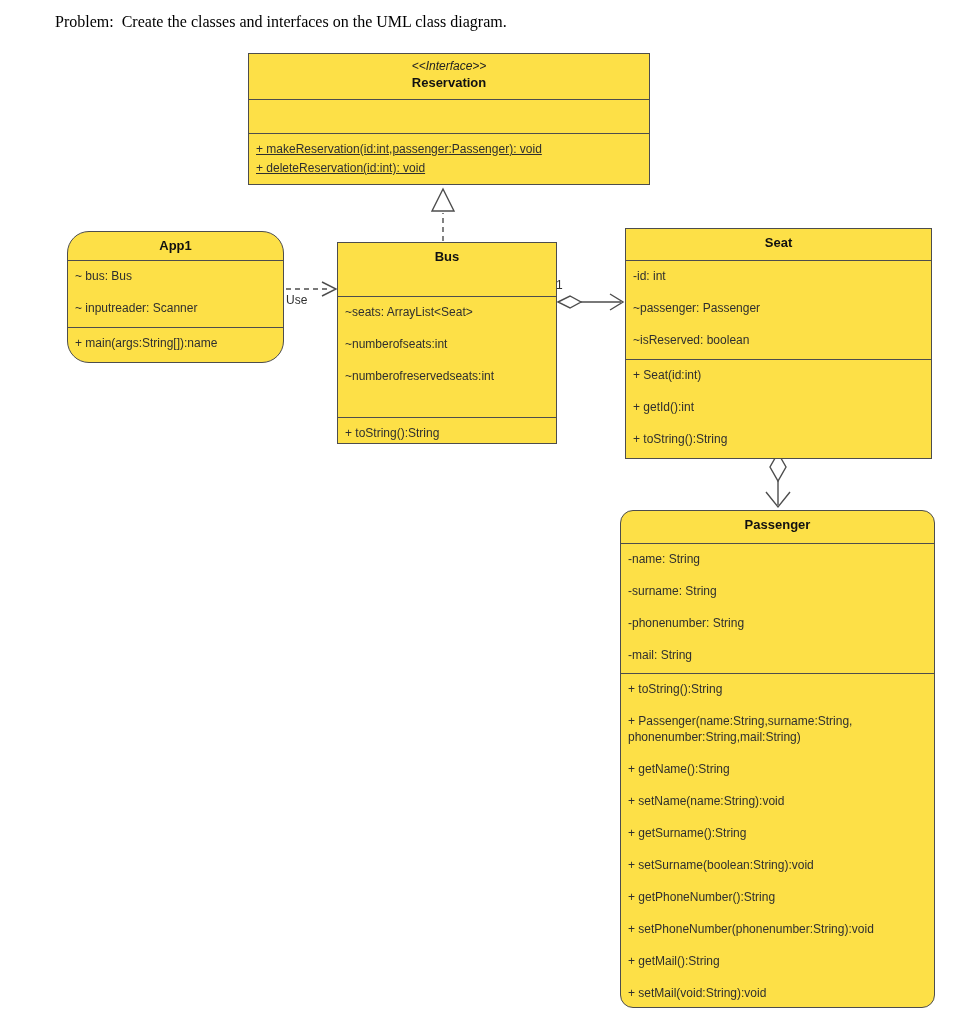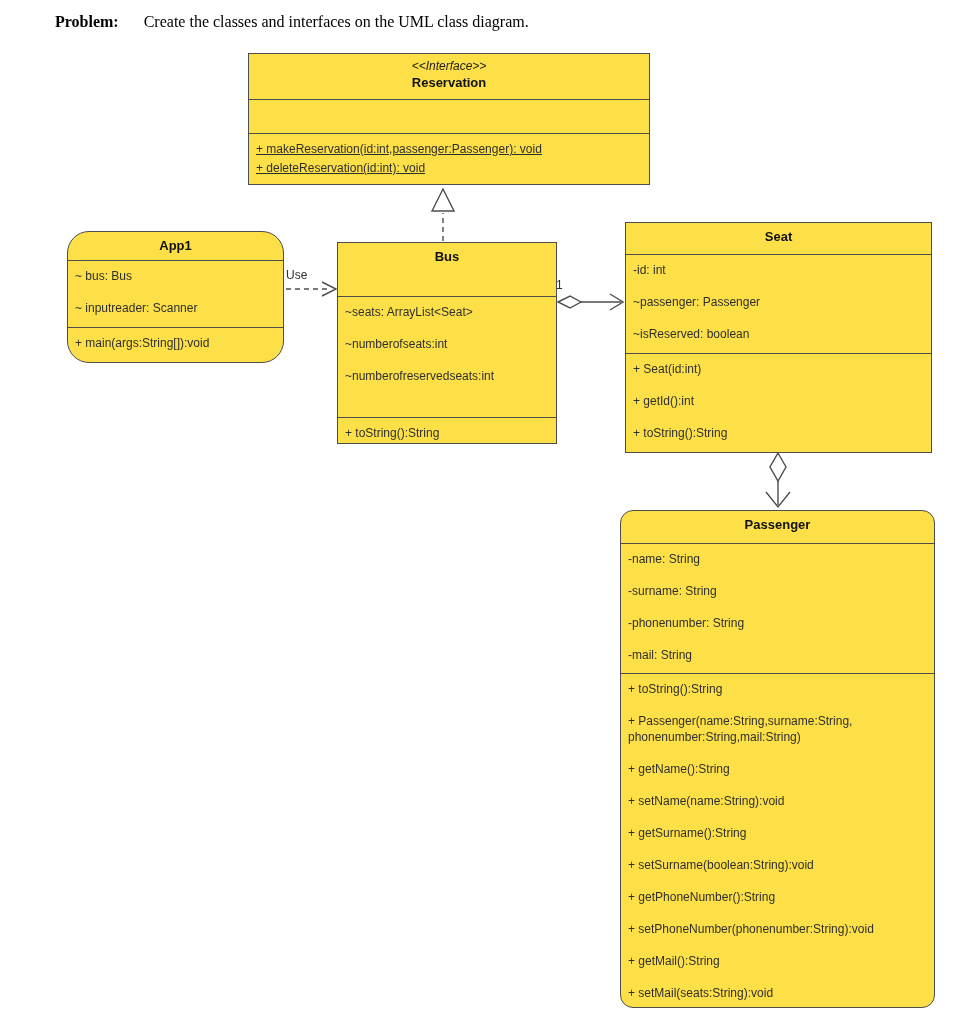--- a/index.html
+++ b/index.html
@@ -14,21 +14,21 @@
     background:#ffffff;
     font-family:"Liberation Sans", sans-serif;
     color:var(--text);
     overflow:hidden;
   }
   .problem{
     position:absolute;left:55px;top:13px;
     font-family:"Liberation Serif", serif;
     font-size:16px;color:#000;
   }
-  .problem-label{font-weight:bold;margin-right:25px;}
+  .problem-label{font-weight:normal;margin-right:8px;}
   .connectors{position:absolute;left:0;top:0;pointer-events:none;}
   .connectors line,.connectors path,.connectors polygon{
     stroke:var(--border);stroke-width:1.4;
   }
   .dashed{stroke-dasharray:5 4;}
   .hollow{fill:#ffffff;}
   .open-arrow{fill:none;}
   .solid-line{fill:none;}
   .uml-class{
     position:absolute;
@@ -97,21 +97,21 @@
       <path class="open-arrow" d="M610,294 L623,302 L610,310"></path>
     </g>
 
     <g>
       <polygon class="hollow" points="778,453 786,467 778,481 770,467"></polygon>
       <line class="solid-line" x1="778" y1="481" x2="778" y2="505"></line>
       <path class="open-arrow" d="M766,492 L778,507 L790,492"></path>
     </g>
   </svg>
 
-  <div class="edge-label" style="left:284px;top:268px;">Use</div>
+  <div class="edge-label" style="left:284px;top:293px;">Use</div>
   <div class="mult-label" style="left:556px;top:279px;">1</div>
   <div class="mult-label" style="left:783px;top:429px;">1</div>
 
   <div class="uml-class" style="left:248px;top:53px;width:402px;height:132px;">
     <div class="uml-header" style="height:46px;">
       <div class="stereotype">&lt;&lt;Interface&gt;&gt;</div>
       <div class="class-name">Reservation</div>
     </div>
     <div class="sec tight" style="height:34px;"></div>
     <div class="sec tight" style="height:52px;">
@@ -122,40 +122,40 @@
 
   <div class="uml-class" style="left:67px;top:231px;width:217px;height:132px;border-radius:22px;">
     <div class="uml-header" style="height:28px;">
       <div class="class-name">App1</div>
     </div>
     <div class="sec" style="height:69px;">
         <div class="member">~ bus: Bus</div>
         <div class="member">~ inputreader: Scanner</div>
       </div>
     <div class="sec" style="height:35px;">
-        <div class="member">+ main(args:String[]):void</div>
+        <div class="member">+ main(args:String[]):name</div>
       </div>
   </div>
 
   <div class="uml-class" style="left:337px;top:242px;width:220px;height:202px;gap:32px;">
     <div class="uml-header" style="height:30px;">
       <div class="class-name">Bus</div>
     </div>
     <div class="sec" style="height:135px;">
         <div class="member">~seats: ArrayList&lt;Seat&gt;</div>
         <div class="member">~numberofseats:int</div>
         <div class="member">~numberofreservedseats:int</div>
         <div class="member">~numberofunreservedseats:int</div>
       </div>
     <div class="sec" style="height:37px;">
         <div class="member">+ toString():String</div>
       </div>
   </div>
 
-  <div class="uml-class" style="left:625px;top:222px;width:307px;height:231px;">
+  <div class="uml-class" style="left:625px;top:228px;width:307px;height:231px;">
     <div class="uml-header" style="height:31px;">
       <div class="class-name">Seat</div>
     </div>
     <div class="sec" style="height:100px;">
         <div class="member">-id: int</div>
         <div class="member">~passenger: Passenger</div>
         <div class="member">~isReserved: boolean</div>
       </div>
     <div class="sec" style="height:100px;">
         <div class="member">+ Seat(id:int)</div>
@@ -177,17 +177,17 @@
     <div class="sec" style="height:335px;">
         <div class="member">+ toString():String</div>
         <div class="member">+ Passenger(name:String,surname:String, phonenumber:String,mail:String)</div>
         <div class="member">+ getName():String</div>
         <div class="member">+ setName(name:String):void</div>
         <div class="member">+ getSurname():String</div>
         <div class="member">+ setSurname(boolean:String):void</div>
         <div class="member">+ getPhoneNumber():String</div>
         <div class="member">+ setPhoneNumber(phonenumber:String):void</div>
         <div class="member">+ getMail():String</div>
-        <div class="member">+ setMail(seats:String):void</div>
+        <div class="member">+ setMail(void:String):void</div>
       </div>
   </div>
 
 </div>
 
 </body></html>

